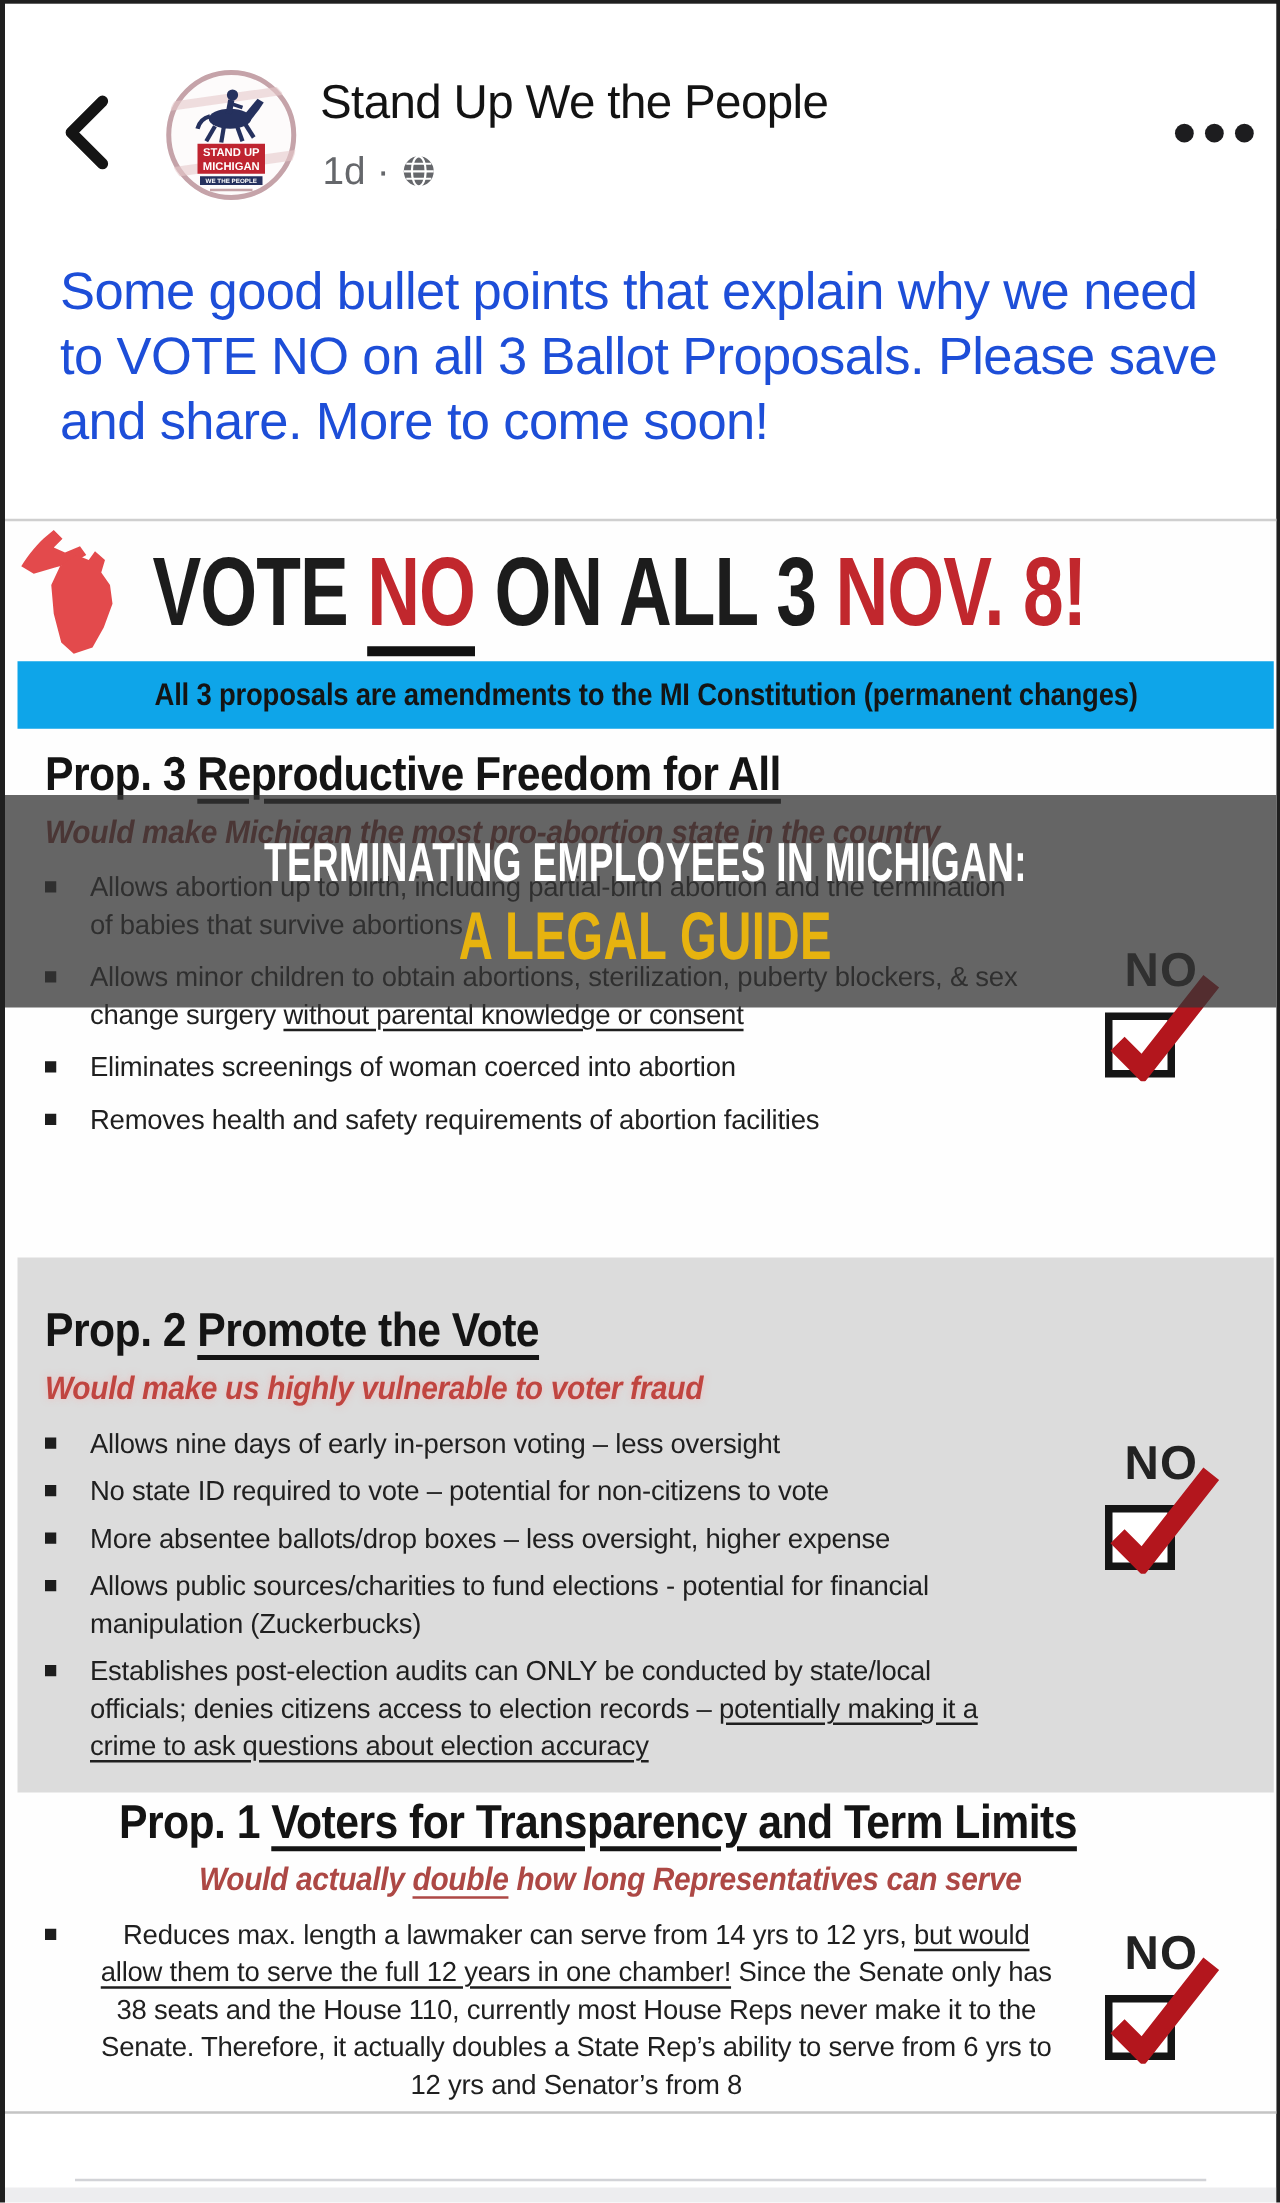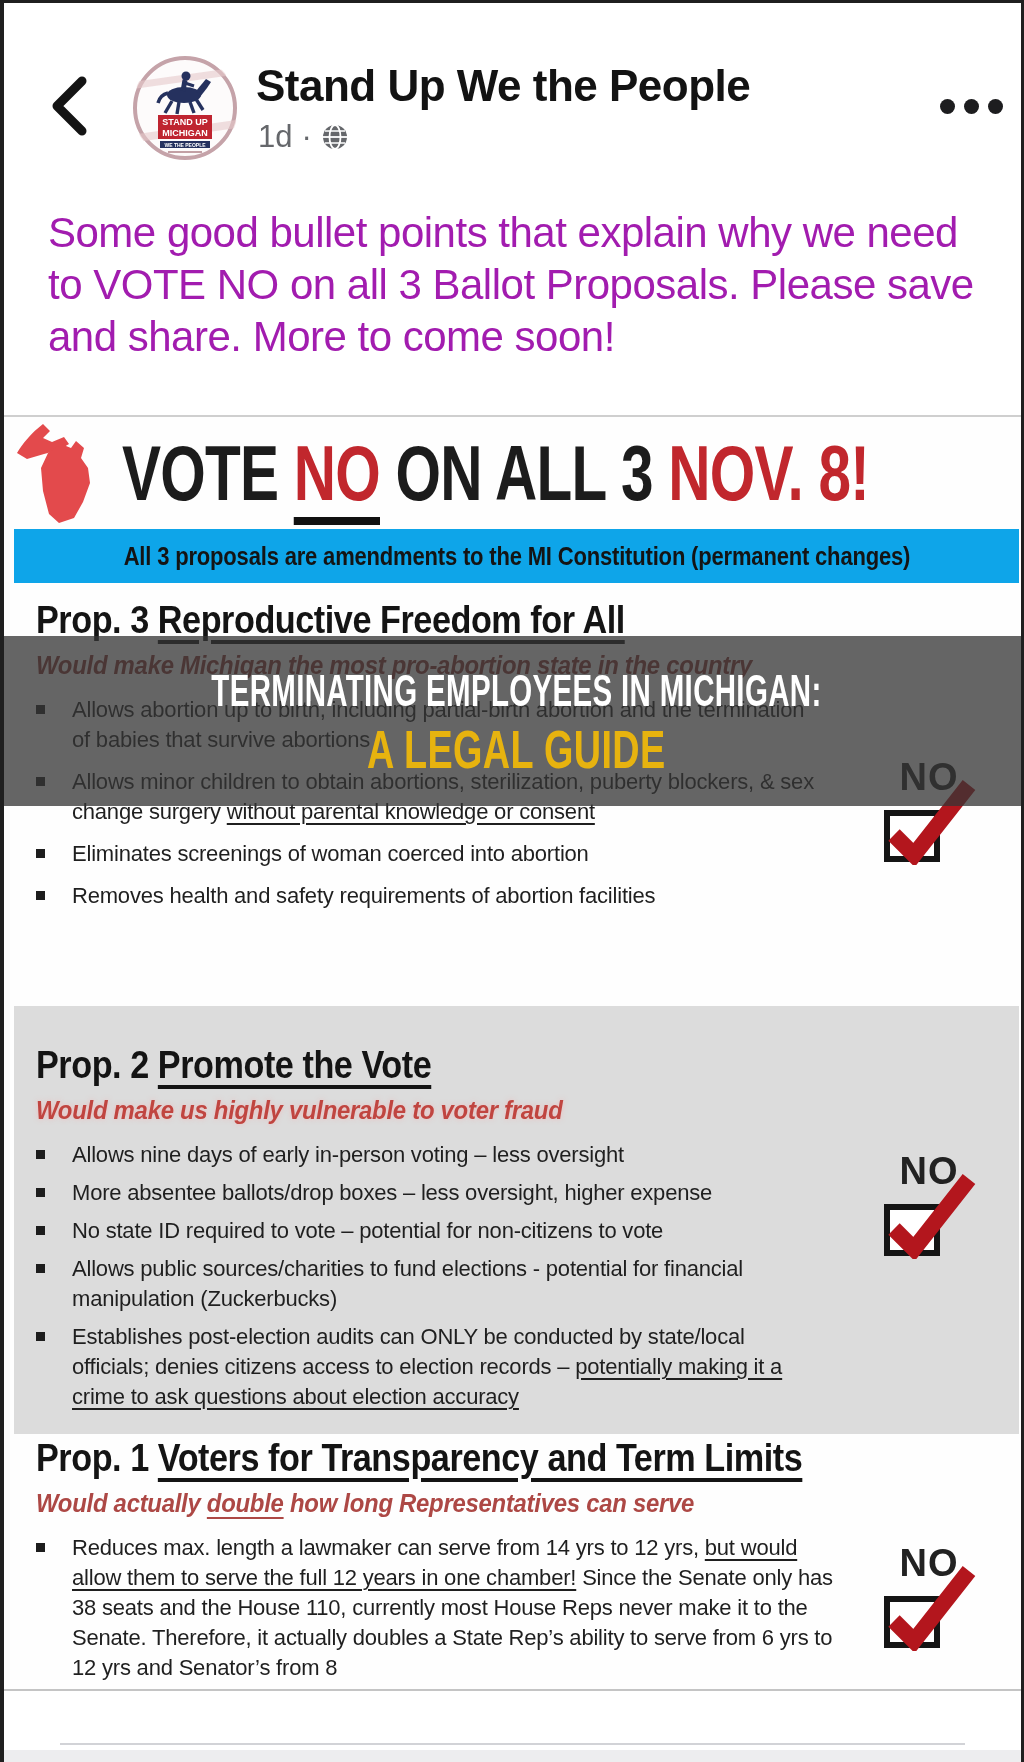--- a/index.html
+++ b/index.html
@@ -6,28 +6,28 @@
   body{
     width:1024px;height:1762px;position:relative;background:#ffffff;
     font-family:"Liberation Sans",sans-serif;color:#1c1c1c;
     box-sizing:border-box;border-left:4px solid #1f1f1f;border-right:3px solid #1f1f1f;
     border-top:3px solid #1f1f1f;overflow:hidden;
   }
   
   .header{position:absolute;top:0;left:0;width:100%;height:180px;background:#fff;}
   .back-btn{position:absolute;left:44px;top:72px;width:40px;height:62px;cursor:pointer;}
   .avatar{position:absolute;left:128px;top:52px;width:106px;height:106px;border-radius:50%;overflow:hidden;cursor:pointer;}
-  .page-title{position:absolute;left:252px;top:58px;font-size:44px;font-weight:700;color:#131313;letter-spacing:-0.5px;cursor:pointer;}
+  .page-title{position:absolute;left:252px;top:58px;font-size:38px;font-weight:400;color:#131313;letter-spacing:-0.5px;cursor:pointer;}
   .meta{position:absolute;left:254px;top:116px;display:flex;align-items:center;gap:9px;font-size:31px;color:#65676b;}
   .more-btn{position:absolute;left:936px;top:96px;display:flex;gap:9px;cursor:pointer;}
   .more-btn i{width:15px;height:15px;border-radius:50%;background:#1d1d1f;}
   
   .post-text{
     position:absolute;left:44px;top:204px;width:944px;
-    font-size:42px;line-height:52px;color:#a21caf;letter-spacing:-0.5px;
+    font-size:42px;line-height:52px;color:#1d4ed8;letter-spacing:-0.5px;
   }
   
   .flyer{
     position:absolute;left:0;top:412px;width:1024px;height:1276px;margin:0;
     background:#fefefe;border-top:2px solid #cfcfcf;border-bottom:2px solid #c4c4c4;
     box-sizing:border-box;overflow:hidden;cursor:pointer;
   }
   .headline{position:absolute;top:0;left:0;right:0;height:112px;display:flex;align-items:center;}
   .mi-icon{position:absolute;left:10px;top:6px;}
   .headline-text{
@@ -37,21 +37,21 @@
   .headline-text .red{color:#c1272d;}
   .headline-text .no-red{color:#c1272d;border-bottom:8px solid #111;padding-bottom:0px;}
   .banner{
     position:absolute;top:112px;left:10px;right:9px;height:54px;background:#0ea5e9;
     display:flex;align-items:center;justify-content:center;
   }
   .banner span{font-size:25px;font-weight:700;color:#141414;white-space:nowrap;transform:scaleX(0.88);letter-spacing:-0.2px;}
   .prop{position:absolute;left:10px;right:9px;box-sizing:border-box;padding-left:22px;}
   .prop3{top:166px;height:384px;padding-top:16px;background:transparent;}
   .prop2{top:550px;height:428px;padding-top:38px;background:#dcdcdc;margin-top:39px;}
-  .prop1{top:978px;height:298px;padding-top:42px;background:transparent;}
+  .prop1{top:978px;height:298px;padding-top:42px;background:transparent;text-align:center;}
   .prop-title{
     margin:0;font-size:38px;font-weight:700;line-height:42px;color:#141414;
     white-space:nowrap;transform:scaleX(0.90);transform-origin:0 50%;letter-spacing:-0.5px;
   }
   .prop-title .u{text-decoration:underline;text-decoration-thickness:4px;text-underline-offset:7px;}
   .prop-sub{
     margin:9px 0 0 0;font-size:26px;font-style:italic;font-weight:700;line-height:30px;
     white-space:nowrap;transform:scaleX(0.92);transform-origin:0 50%;letter-spacing:-0.3px;
   }
   .sub3{color:#8e3b38;}
@@ -187,25 +187,25 @@
   <section class="prop prop2">
     <h2 class="prop-title"><span>Prop. 2 </span><span class="u">Promote the Vote</span></h2>
     <p class="prop-sub sub2"><span>Would make us highly vulnerable to voter fraud</span></p>
     <ul class="blist">
       <li>
           <span class="bmark"></span>
           <span class="btext"><span>Allows nine days of early in-person voting – less oversight</span></span>
         </li>
       <li>
           <span class="bmark"></span>
+          <span class="btext"><span>No state ID required to vote – potential for non-citizens to vote</span></span>
+        </li>
+      <li>
+          <span class="bmark"></span>
           <span class="btext"><span>More absentee ballots/drop boxes – less oversight, higher expense</span></span>
-        </li>
-      <li>
-          <span class="bmark"></span>
-          <span class="btext"><span>No state ID required to vote – potential for non-citizens to vote</span></span>
         </li>
       <li>
           <span class="bmark"></span>
           <span class="btext"><span>Allows public sources/charities to fund elections  - potential for financial manipulation (Zuckerbucks)</span></span>
         </li>
       <li>
           <span class="bmark"></span>
           <span class="btext"><span>Establishes post-election audits can ONLY be conducted by state/local officials; denies citizens access to election records – </span><span class="u">potentially making it a crime to ask questions about election accuracy</span></span>
         </li>
     </ul>

